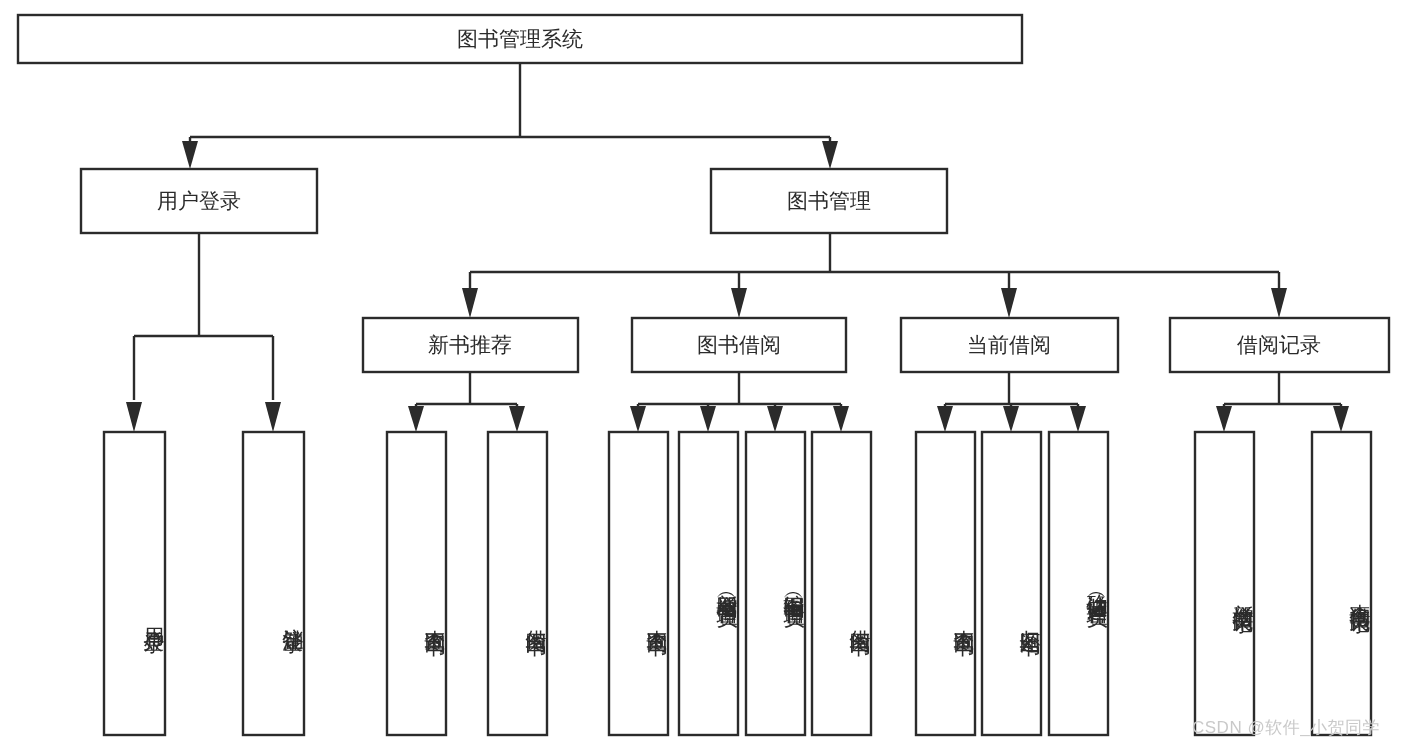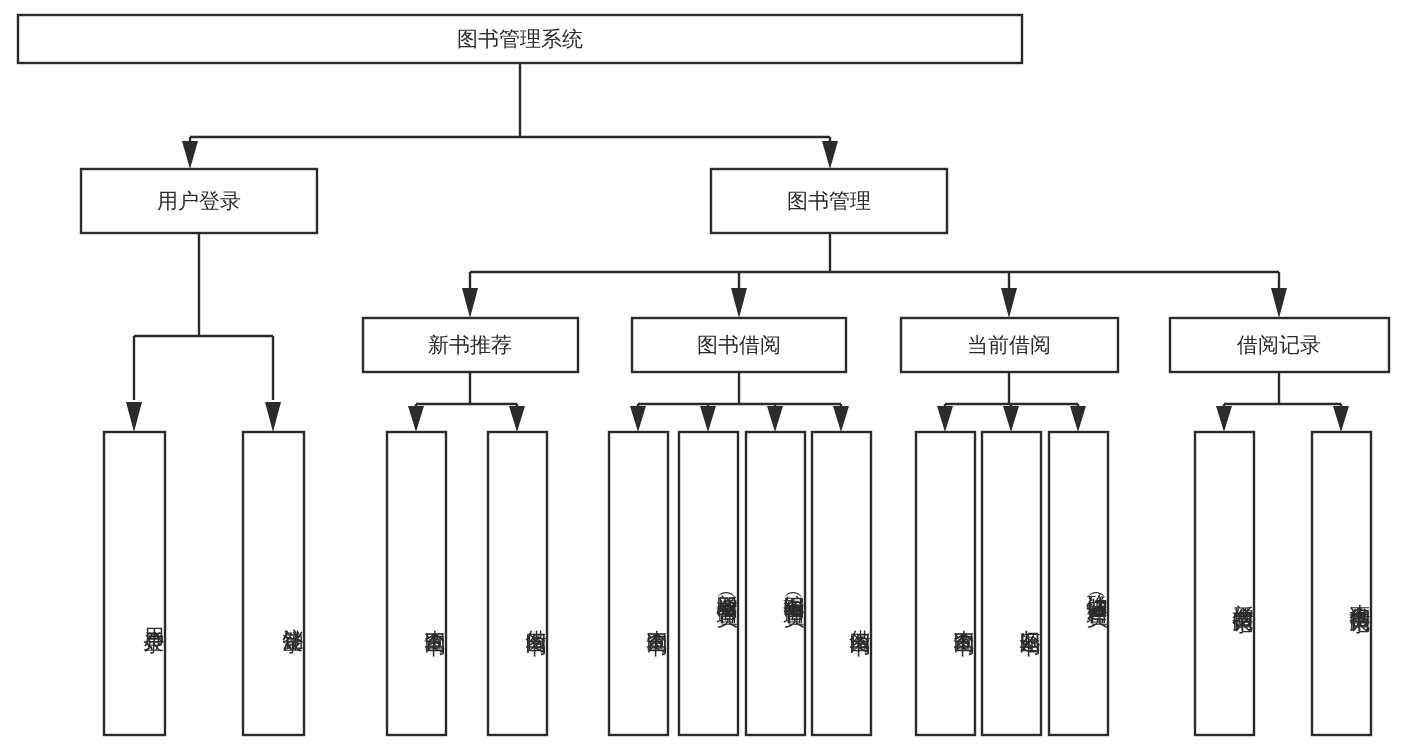--- a/index.html
+++ b/index.html
@@ -221,14 +221,15 @@
   <div class="leaf-label" style="left:746px; top:440px; width:59px; height:292px;">编辑图书（管理员）</div>
   <div class="leaf-label" style="left:812px; top:502px; width:59px; height:230px;">借阅图书</div>
 
   <div class="leaf-label" style="left:916px; top:502px; width:59px; height:230px;">查询图书</div>
   <div class="leaf-label" style="left:982px; top:502px; width:59px; height:230px;">归还图书</div>
   <div class="leaf-label" style="left:1049px; top:440px; width:59px; height:292px;">确认归还（管理员）</div>
 
   <div class="leaf-label" style="left:1195px; top:455px; width:59px; height:275px;">新增借阅记录</div>
   <div class="leaf-label" style="left:1312px; top:455px; width:59px; height:275px;">查询借阅记录</div>
 
+  <div class="watermark" style="left:1192px; top:716px;">CSDN @软件_小贺同学</div>
 
 </div>
 
 </body></html>

